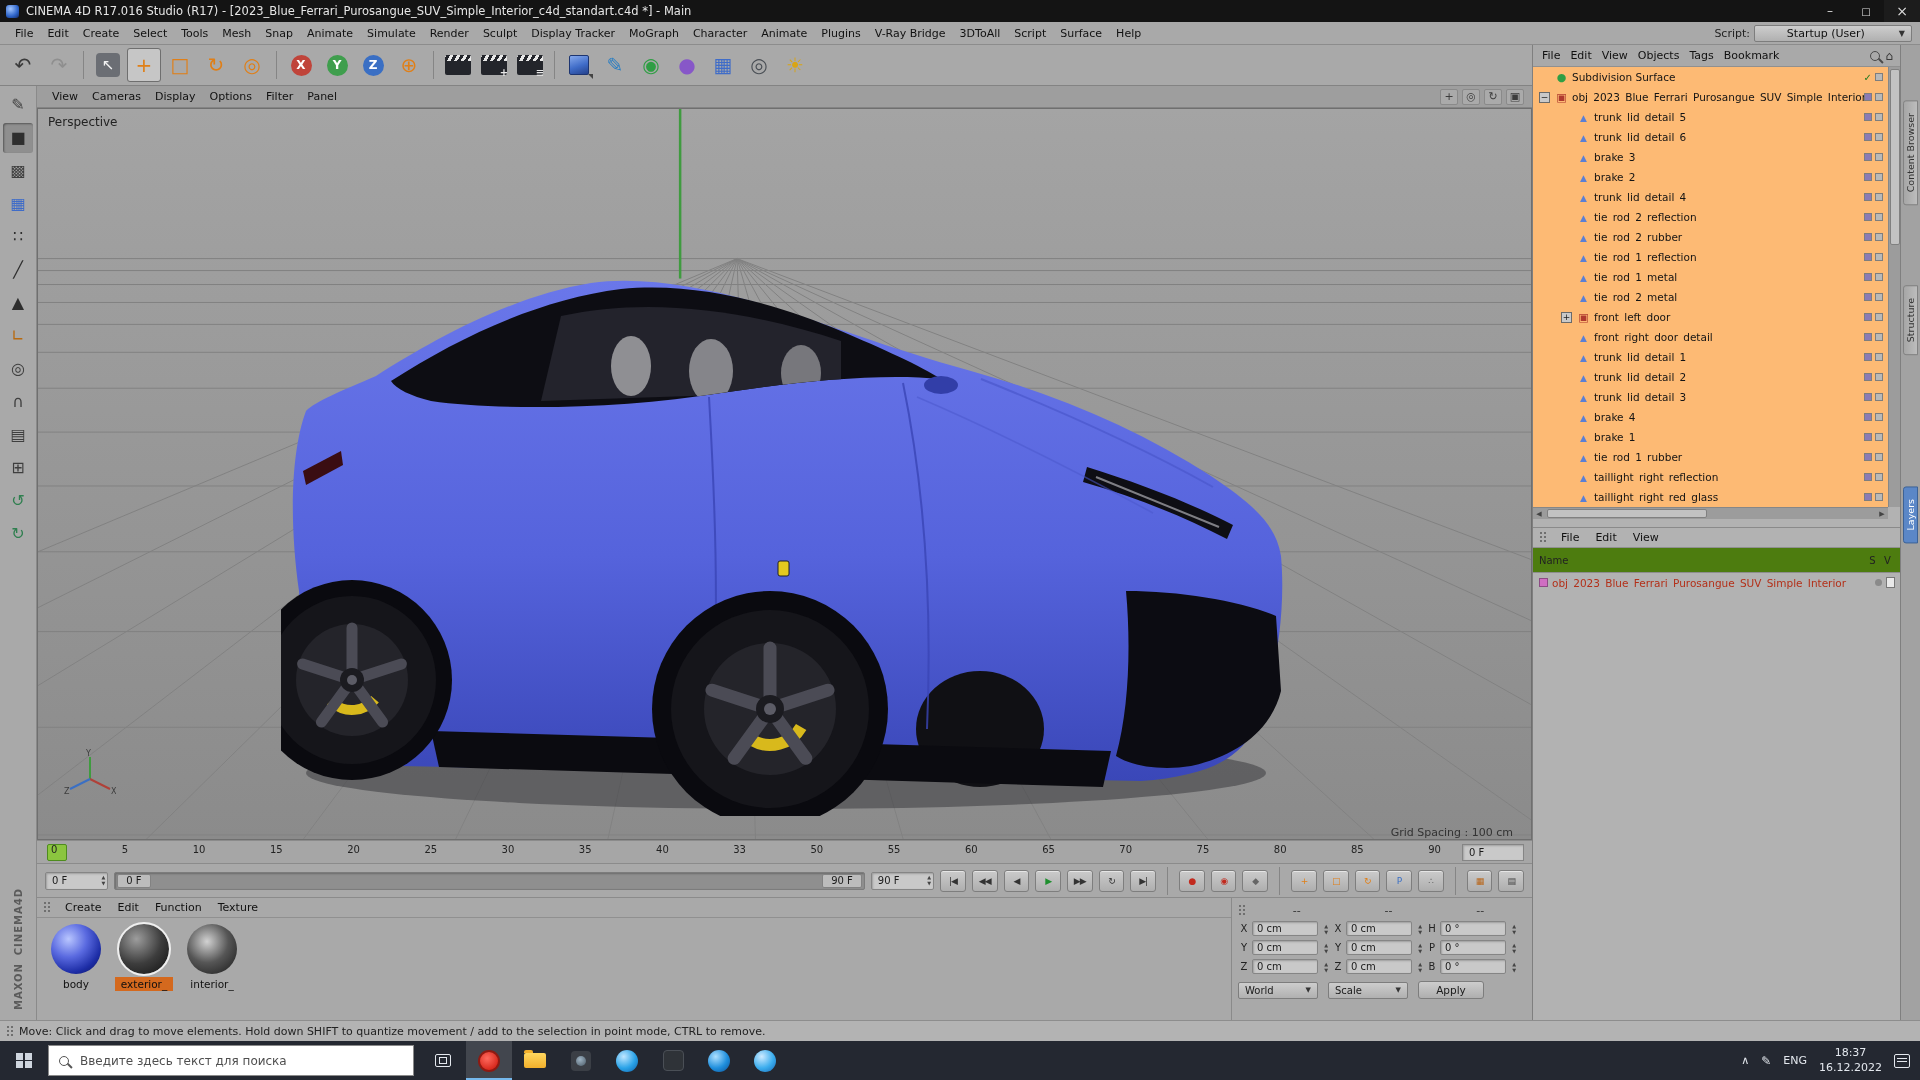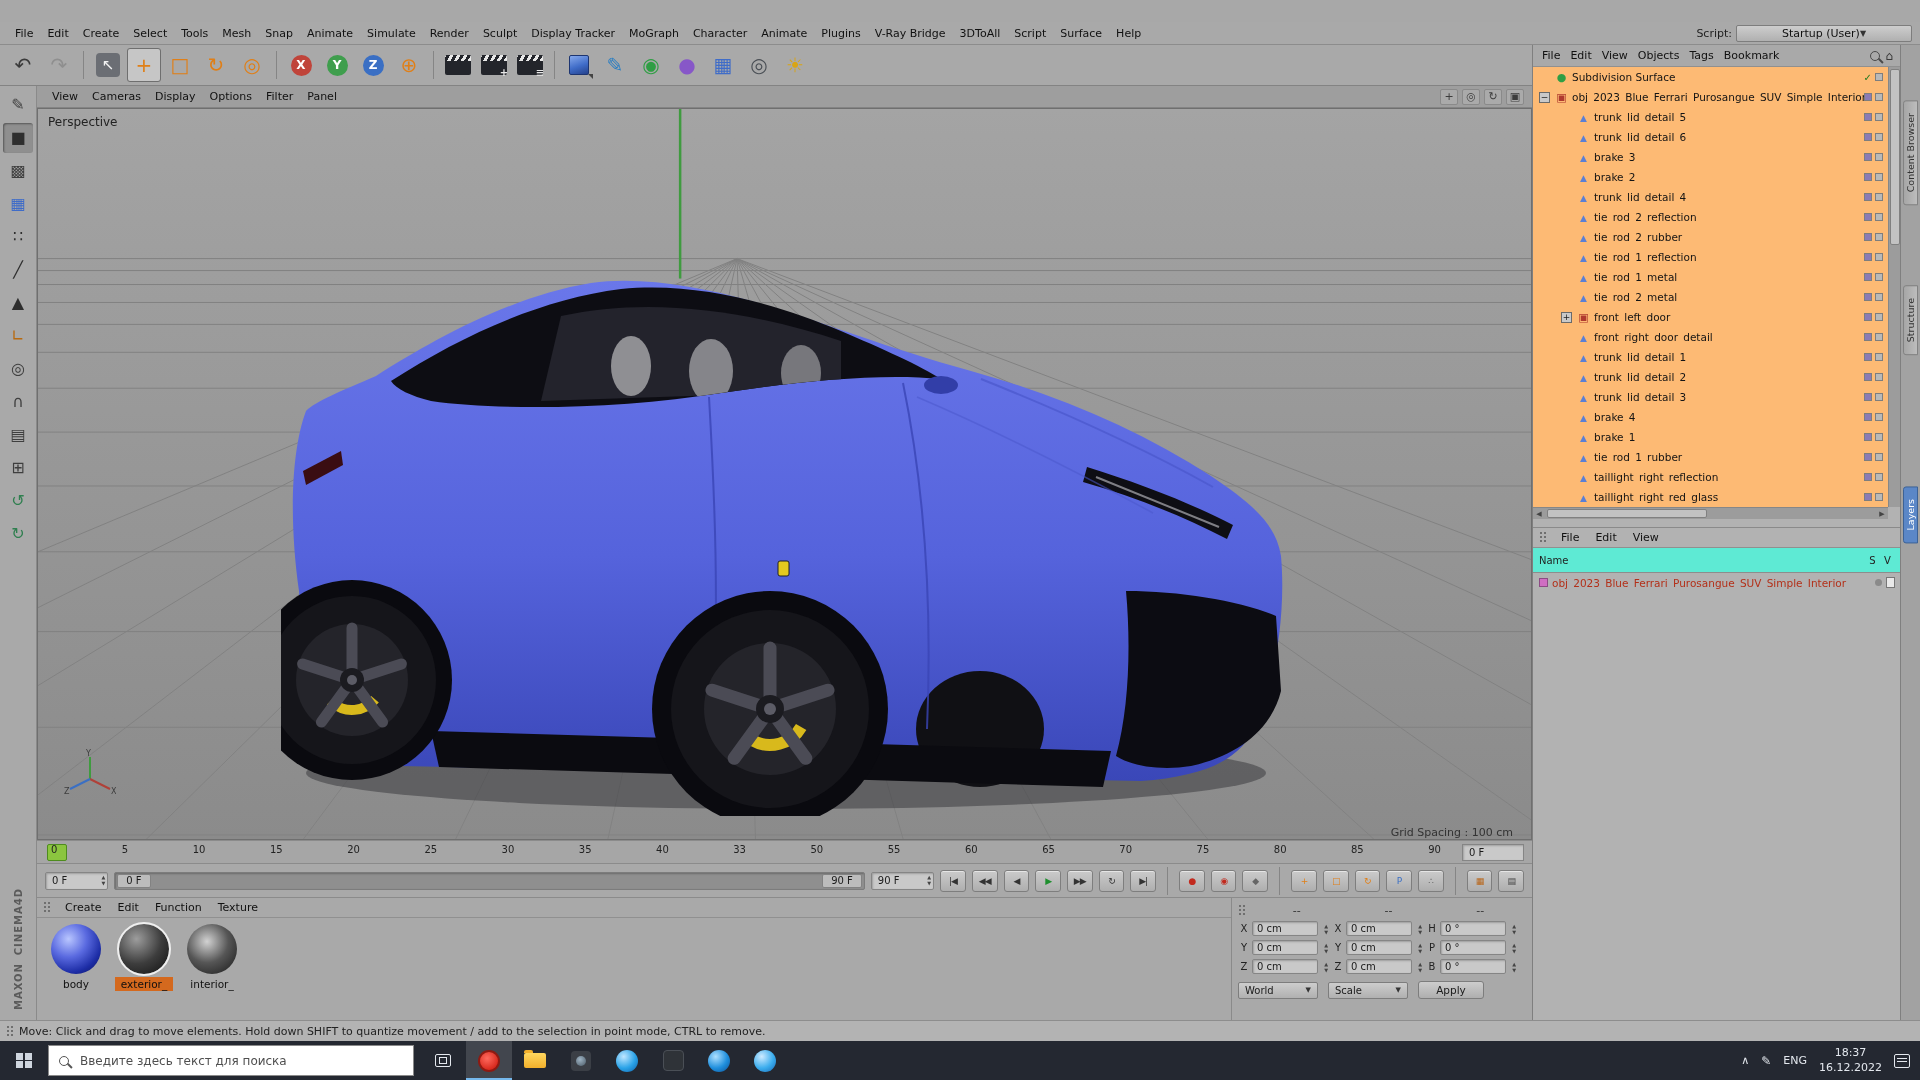--- a/index.html
+++ b/index.html
@@ -19,23 +19,23 @@
   .btn-min::before{content:"–";}
   .btn-max::before{content:"□";font-size:10px;}
   .btn-close::before{content:"×";font-size:14px;}
 
   
   .menubar{position:absolute;left:0;top:22px;width:1920px;height:23px;background:#a9a9a9;
            border-bottom:1px solid #8c8c8c;display:flex;align-items:center;padding:0 8px;}
   .menu-item{padding:3px 7px;color:#111;white-space:nowrap;}
   .mb-spacer{flex:1;}
   .layout-label{color:#222;margin-right:4px;}
-  .layout-select{display:flex;align-items:center;justify-content:center;width:176px;height:17px;
+  .layout-select{display:flex;align-items:center;justify-content:flex-end;width:158px;height:17px;
                  background:linear-gradient(#cdcdcd,#b0b0b0);border:1px solid #7d7d7d;border-radius:2px;
-                 padding:0 6px;color:#111;}
+                 padding:0 6px;color:#111;gap:34px;}
   .layout-select .arr{font-size:8px;color:#333;}
 
   
   .toolbar{position:absolute;left:0;top:45px;width:1920px;height:41px;background:#a9a9a9;
            border-bottom:1px solid #838383;display:flex;align-items:center;padding:0 6px;gap:2px;}
   .tool{width:34px;height:34px;display:flex;align-items:center;justify-content:center;border-radius:3px;}
   .tool .glyph{font-size:20px;line-height:1;}
   .tool.active{background:#c6c6c6;box-shadow:inset 0 0 0 1px #6f6f6f;}
   .tool.shape-circle .glyph{width:21px;height:21px;border-radius:50%;display:flex;align-items:center;
         justify-content:center;font-size:12px;font-weight:bold;}
@@ -164,21 +164,21 @@
   .r-check .tick{display:inline;}
   .om-vscroll{position:absolute;right:0;top:22px;bottom:12px;width:13px;background:#9c9c9c;border-left:1px solid #878787;}
   .om-vthumb{position:absolute;left:1px;right:1px;top:2px;height:40%;background:#c2c2c2;border:1px solid #808080;border-radius:2px;}
   .om-hscroll{position:absolute;left:0;right:13px;bottom:0;height:12px;background:#9c9c9c;border-top:1px solid #878787;
               display:flex;align-items:center;}
   .om-hthumb{position:absolute;left:14px;width:45%;top:1px;bottom:1px;background:#c2c2c2;border:1px solid #808080;border-radius:2px;}
   .hs-arrow{width:12px;font-size:7px;color:#444;text-align:center;}
   .hs-arrow.right{margin-left:auto;}
 
   .lp{position:absolute;left:0;top:482px;width:368px;bottom:0;background:#b2b2b2;border-top:1px solid #8a8a8a;}
-  .lp-header{display:flex;align-items:center;height:16px;background:#5eead4;border-bottom:1px solid #8d8d8d;
+  .lp-header{display:flex;align-items:center;height:16px;background:#4d7c0f;border-bottom:1px solid #8d8d8d;
              padding:12px 6px;font-size:10px;color:#222;}
   .lp-name{flex:1;}
   .lp-col{width:15px;text-align:center;}
   .lp-row{display:flex;align-items:center;height:19px;padding:0 6px;font-size:10.5px;color:#b33019;white-space:nowrap;}
   .chip{width:9px;height:9px;background:#cf6ec2;border:1px solid #8c4b84;margin-right:4px;flex:0 0 auto;}
   .lp-label{flex:1;overflow:hidden;}
   .lp-dot{width:7px;height:7px;border-radius:50%;background:#8a8a8a;margin-right:4px;flex:0 0 auto;}
   .lp-page{width:9px;height:11px;background:#e9e9e9;border:1px solid #777;flex:0 0 auto;}
 
   
@@ -229,20 +229,29 @@
   .lang{font-size:11px;}
   .clock{text-align:center;font-size:11px;line-height:1.3;}
   .notif{width:16px;height:14px;border:1.5px solid #e4e8ee;border-radius:2px;position:relative;}
   .notif::after{content:"";position:absolute;left:2px;top:3px;right:2px;height:1.5px;background:#e4e8ee;box-shadow:0 3px 0 #e4e8ee;}
 </style>
 </head>
 <body>
 
 <div class="root">
 
+  <div class="titlebar">
+    <span class="app-ico"></span>
+    <span class="title">CINEMA 4D R17.016 Studio (R17) - [2023_Blue_Ferrari_Purosangue_SUV_Simple_Interior_c4d_standart.c4d *] - Main</span>
+    <span class="win-btns">
+      <span class="win-btn btn-min"></span>
+      <span class="win-btn btn-max"></span>
+      <span class="win-btn close btn-close"></span>
+    </span>
+  </div>
 
   <div class="menubar">
     <span class="menu-item">File</span>
       <span class="menu-item">Edit</span>
       <span class="menu-item">Create</span>
       <span class="menu-item">Select</span>
       <span class="menu-item">Tools</span>
       <span class="menu-item">Mesh</span>
       <span class="menu-item">Snap</span>
       <span class="menu-item">Animate</span>

